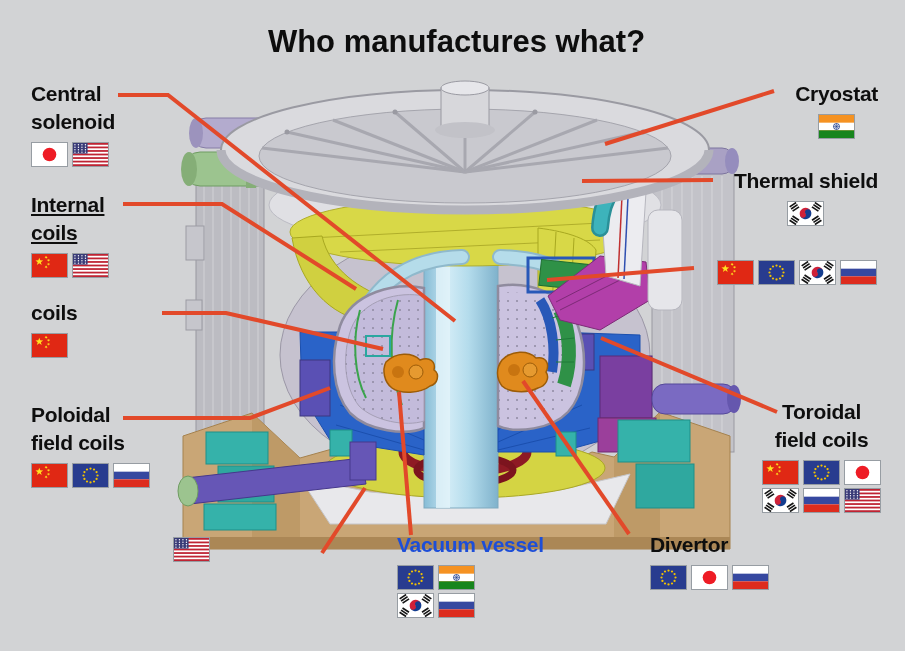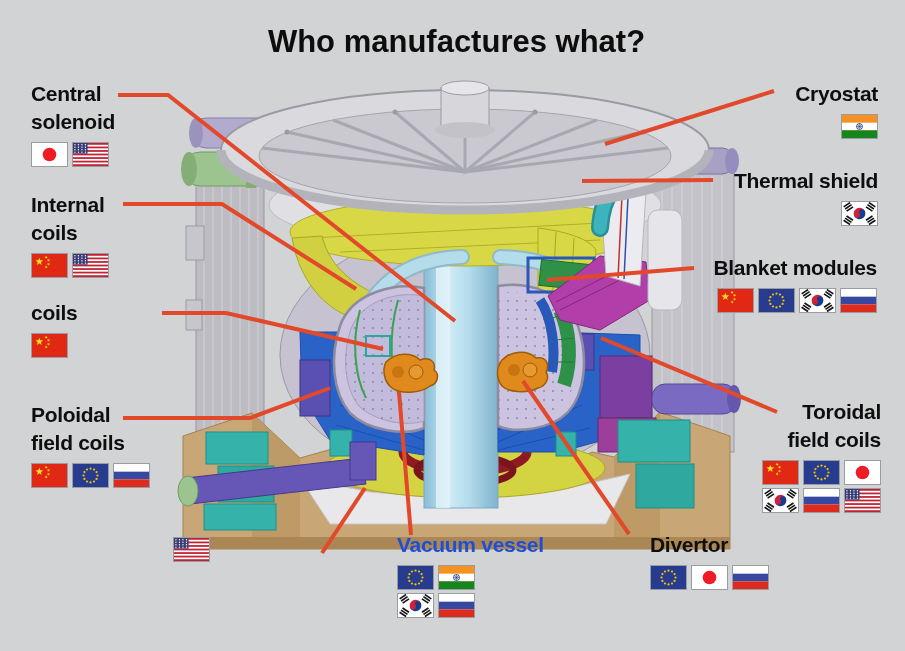--- a/index.html
+++ b/index.html
@@ -3,21 +3,21 @@
 <meta charset="utf-8">
 <style>
   html,body{margin:0;padding:0;background:#d2d3d5;}
   .canvas{position:relative;width:905px;height:651px;background:#d2d3d5;overflow:hidden;
           font-family:"Liberation Sans",sans-serif;}
   .title{position:absolute;top:24px;left:4px;width:100%;text-align:center;
          font-size:31px;font-weight:700;color:#0d0d0d;}
   #scene{position:absolute;left:0;top:0;}
   #labels-layer{position:absolute;left:0;top:0;width:905px;height:651px;pointer-events:none;}
   .label{position:absolute;color:#0e0e0e;}
-  .label.right{text-align:right;}
+  .label.right{text-align:center;}
   .label-lines{font-size:21px;line-height:28px;font-weight:700;letter-spacing:-0.3px;white-space:nowrap;}
   .flag-group{display:inline-grid;gap:3px 4px;margin-top:6px;}
   .flag{width:37px;height:25px;border:1px solid #979da3;background:#fff;box-sizing:border-box;display:block;}
   .flag svg{display:block;width:100%;height:100%;}
 </style>
 </head>
 <body>
 
 <div class="canvas">
 
@@ -247,21 +247,21 @@
               <circle cx="5.6" cy="7" r="0.7" fill="#fff"></circle>
               <circle cx="9.2" cy="7" r="0.7" fill="#fff"></circle>
               <circle cx="12.8" cy="7" r="0.7" fill="#fff"></circle>
               <circle cx="2" cy="9.600000000000001" r="0.7" fill="#fff"></circle>
               <circle cx="5.6" cy="9.600000000000001" r="0.7" fill="#fff"></circle>
               <circle cx="9.2" cy="9.600000000000001" r="0.7" fill="#fff"></circle>
               <circle cx="12.8" cy="9.600000000000001" r="0.7" fill="#fff"></circle>
             </svg>
           </span>
         </div></div>
-      <div class="label" style="left: 31px; top: 191px; color: rgb(14, 14, 14);"><div class="label-lines">
+      <div class="label" style="left: 31px; top: 191px; color: rgb(14, 14, 14); text-decoration: underline;"><div class="label-lines">
           <div>Internal</div>
           <div>coils</div>
         </div><div class="flag-group" style="grid-template-columns: repeat(2, 37px);">
           <span class="flag" style="border-color: rgb(151, 157, 163);">
             <svg viewBox="0 0 36 24" preserveAspectRatio="none">
               <rect width="36" height="24" fill="#e02814"></rect>
               <polygon points="7.50,3.80 8.50,6.62 11.49,6.70 9.12,8.53 9.97,11.40 7.50,9.70 5.03,11.40 5.88,8.53 3.51,6.70 6.50,6.62" fill="#ffe21f"></polygon>
               <polygon points="15.46,2.10 15.16,3.26 16.13,3.98 14.93,4.05 14.55,5.20 14.10,4.08 12.90,4.07 13.83,3.30 13.46,2.15 14.48,2.80" fill="#ffe21f"></polygon>
               <polygon points="17.96,5.10 17.66,6.26 18.63,6.98 17.43,7.05 17.05,8.20 16.60,7.08 15.40,7.07 16.33,6.30 15.96,5.15 16.98,5.80" fill="#ffe21f"></polygon>
               <polygon points="17.96,9.10 17.66,10.26 18.63,10.98 17.43,11.05 17.05,12.20 16.60,11.08 15.40,11.07 16.33,10.30 15.96,9.15 16.98,9.80" fill="#ffe21f"></polygon>
@@ -526,23 +526,21 @@
                 <rect x="-4" y="1.9000000000000001" width="8" height="1.7"></rect>
               </g>
               <g transform="translate(6.5,19) rotate(34)" fill="#141414">
                 <rect x="-4" y="-3.5" width="8" height="1.7"></rect>
                 <rect x="-4" y="-0.8" width="8" height="1.7"></rect>
                 <rect x="-4" y="1.9000000000000001" width="8" height="1.7"></rect>
               </g>
             </svg>
           </span>
         </div></div>
-      <div class="label right" style="right: 28px; top: 254px; color: rgb(14, 14, 14);"><div class="label-lines">
-          <div>Blanket modules</div>
-        </div><div class="flag-group" style="grid-template-columns: repeat(4, 37px);">
+      <div class="label right" style="right: 28px; top: 254px; color: rgb(14, 14, 14);"><div class="flag-group" style="grid-template-columns: repeat(4, 37px);">
           <span class="flag" style="border-color: rgb(151, 157, 163);">
             <svg viewBox="0 0 36 24" preserveAspectRatio="none">
               <rect width="36" height="24" fill="#e02814"></rect>
               <polygon points="7.50,3.80 8.50,6.62 11.49,6.70 9.12,8.53 9.97,11.40 7.50,9.70 5.03,11.40 5.88,8.53 3.51,6.70 6.50,6.62" fill="#ffe21f"></polygon>
               <polygon points="15.46,2.10 15.16,3.26 16.13,3.98 14.93,4.05 14.55,5.20 14.10,4.08 12.90,4.07 13.83,3.30 13.46,2.15 14.48,2.80" fill="#ffe21f"></polygon>
               <polygon points="17.96,5.10 17.66,6.26 18.63,6.98 17.43,7.05 17.05,8.20 16.60,7.08 15.40,7.07 16.33,6.30 15.96,5.15 16.98,5.80" fill="#ffe21f"></polygon>
               <polygon points="17.96,9.10 17.66,10.26 18.63,10.98 17.43,11.05 17.05,12.20 16.60,11.08 15.40,11.07 16.33,10.30 15.96,9.15 16.98,9.80" fill="#ffe21f"></polygon>
               <polygon points="15.46,12.10 15.16,13.26 16.13,13.98 14.93,14.05 14.55,15.20 14.10,14.08 12.90,14.07 13.83,13.30 13.46,12.15 14.48,12.80" fill="#ffe21f"></polygon>
             </svg>
           </span>

